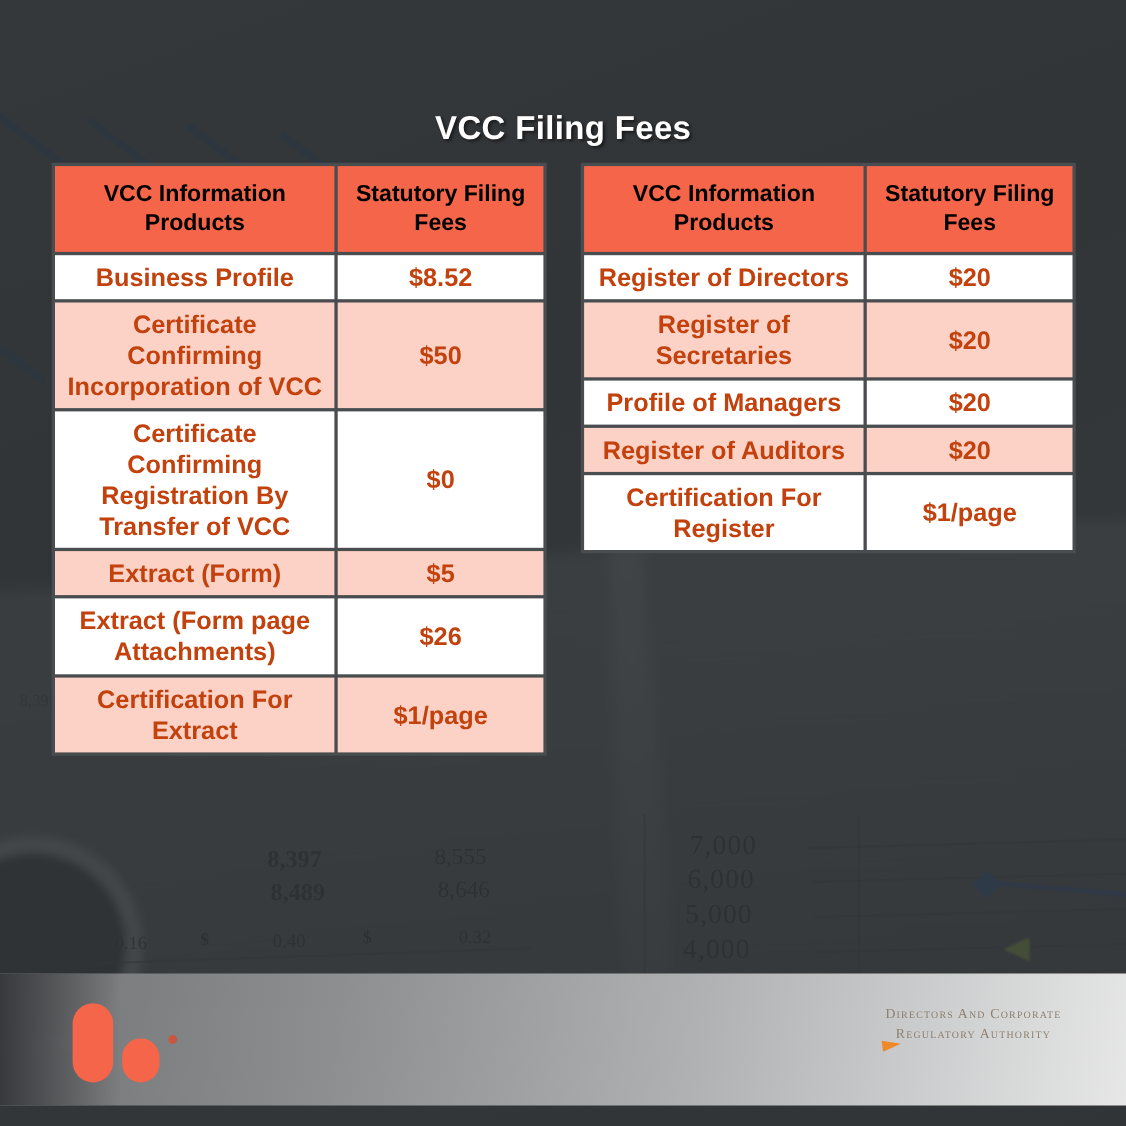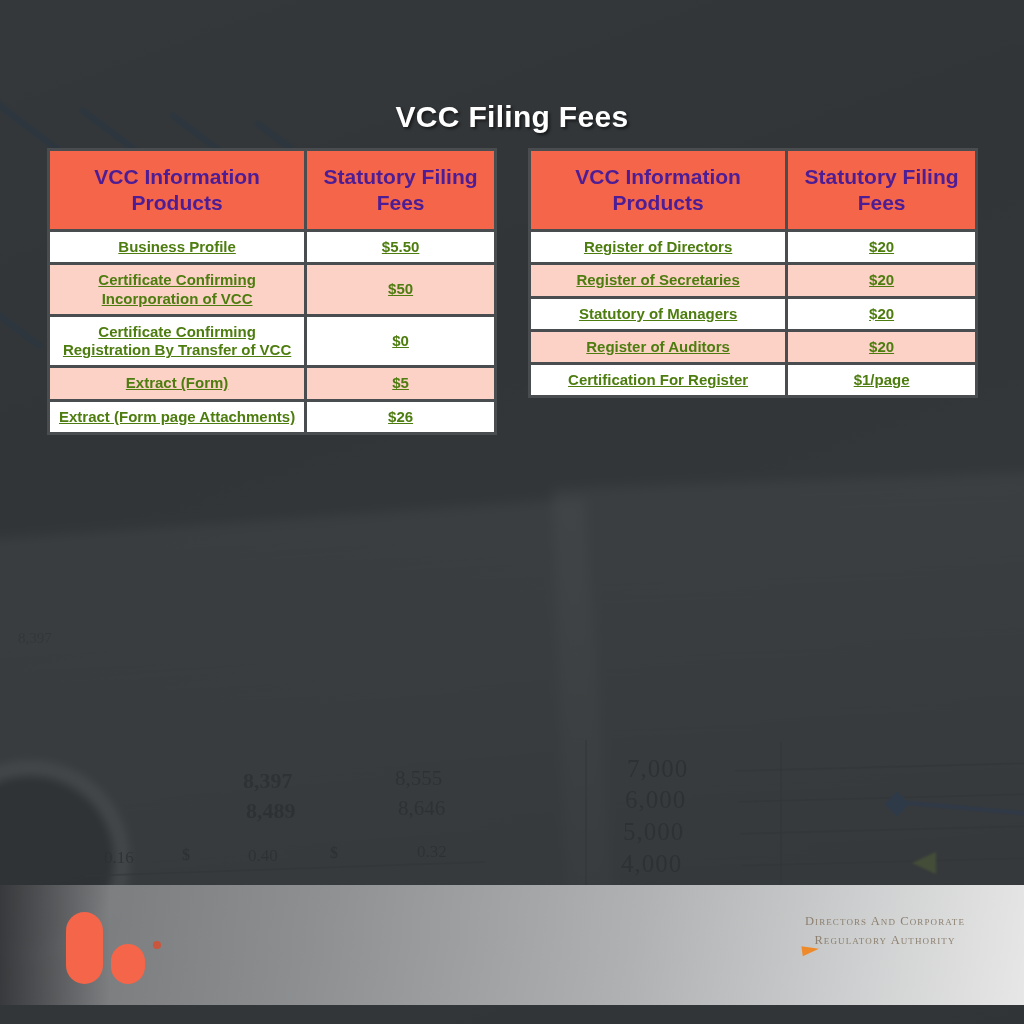--- a/index.html
+++ b/index.html
@@ -139,28 +139,27 @@
 
   .tbl th, .tbl td {
     text-align: center;
     vertical-align: middle;
     font-weight: bold;
     line-height: 1.22;
     padding: 6px 8px;
   }
   .tbl th {
     background: #f4654a;
-    color: #4c1d95;
+    color: #000000;
     font-size: 21px;
     height: 78px;
   }
   .tbl td {
-    color: #4d7c0f;
-    font-size: 15px;
-    text-decoration: underline;
+    color: #c2410c;
+    font-size: 23px;
   }
   .row-white td { background: #ffffff; }
   .row-pink  td { background: #fcd2c7; }
 
   .c-prod { width: 234px; }
   .c-fee  { width: 172px; }
 
   
   .footer {
     position: absolute;
@@ -280,37 +279,41 @@
   <table class="tbl" id="table-left">
     <thead>
       <tr>
         <th class="c-prod">VCC Information Products</th>
         <th class="c-fee">Statutory Filing Fees</th>
       </tr>
     </thead>
     <tbody>
       <tr class="row-white">
         <td>Business Profile</td>
-        <td>$5.50</td>
+        <td>$8.52</td>
       </tr>
       <tr class="row-pink">
         <td>Certificate Confirming Incorporation of VCC</td>
         <td>$50</td>
       </tr>
       <tr class="row-white">
         <td>Certificate Confirming Registration By Transfer of VCC</td>
         <td>$0</td>
       </tr>
       <tr class="row-pink">
         <td>Extract (Form)</td>
         <td>$5</td>
       </tr>
       <tr class="row-white">
         <td>Extract (Form page Attachments)</td>
         <td>$26</td>
+      </tr>
+      <tr class="row-pink">
+        <td>Certification For Extract</td>
+        <td>$1/page</td>
       </tr>
     </tbody>
   </table>
 
   <table class="tbl" id="table-right">
     <thead>
       <tr>
         <th class="c-prod">VCC Information Products</th>
         <th class="c-fee">Statutory Filing Fees</th>
       </tr>
@@ -318,21 +321,21 @@
     <tbody>
       <tr class="row-white">
         <td>Register of Directors</td>
         <td>$20</td>
       </tr>
       <tr class="row-pink">
         <td>Register of Secretaries</td>
         <td>$20</td>
       </tr>
       <tr class="row-white">
-        <td>Statutory of Managers</td>
+        <td>Profile of Managers</td>
         <td>$20</td>
       </tr>
       <tr class="row-pink">
         <td>Register of Auditors</td>
         <td>$20</td>
       </tr>
       <tr class="row-white">
         <td>Certification For Register</td>
         <td>$1/page</td>
       </tr>

